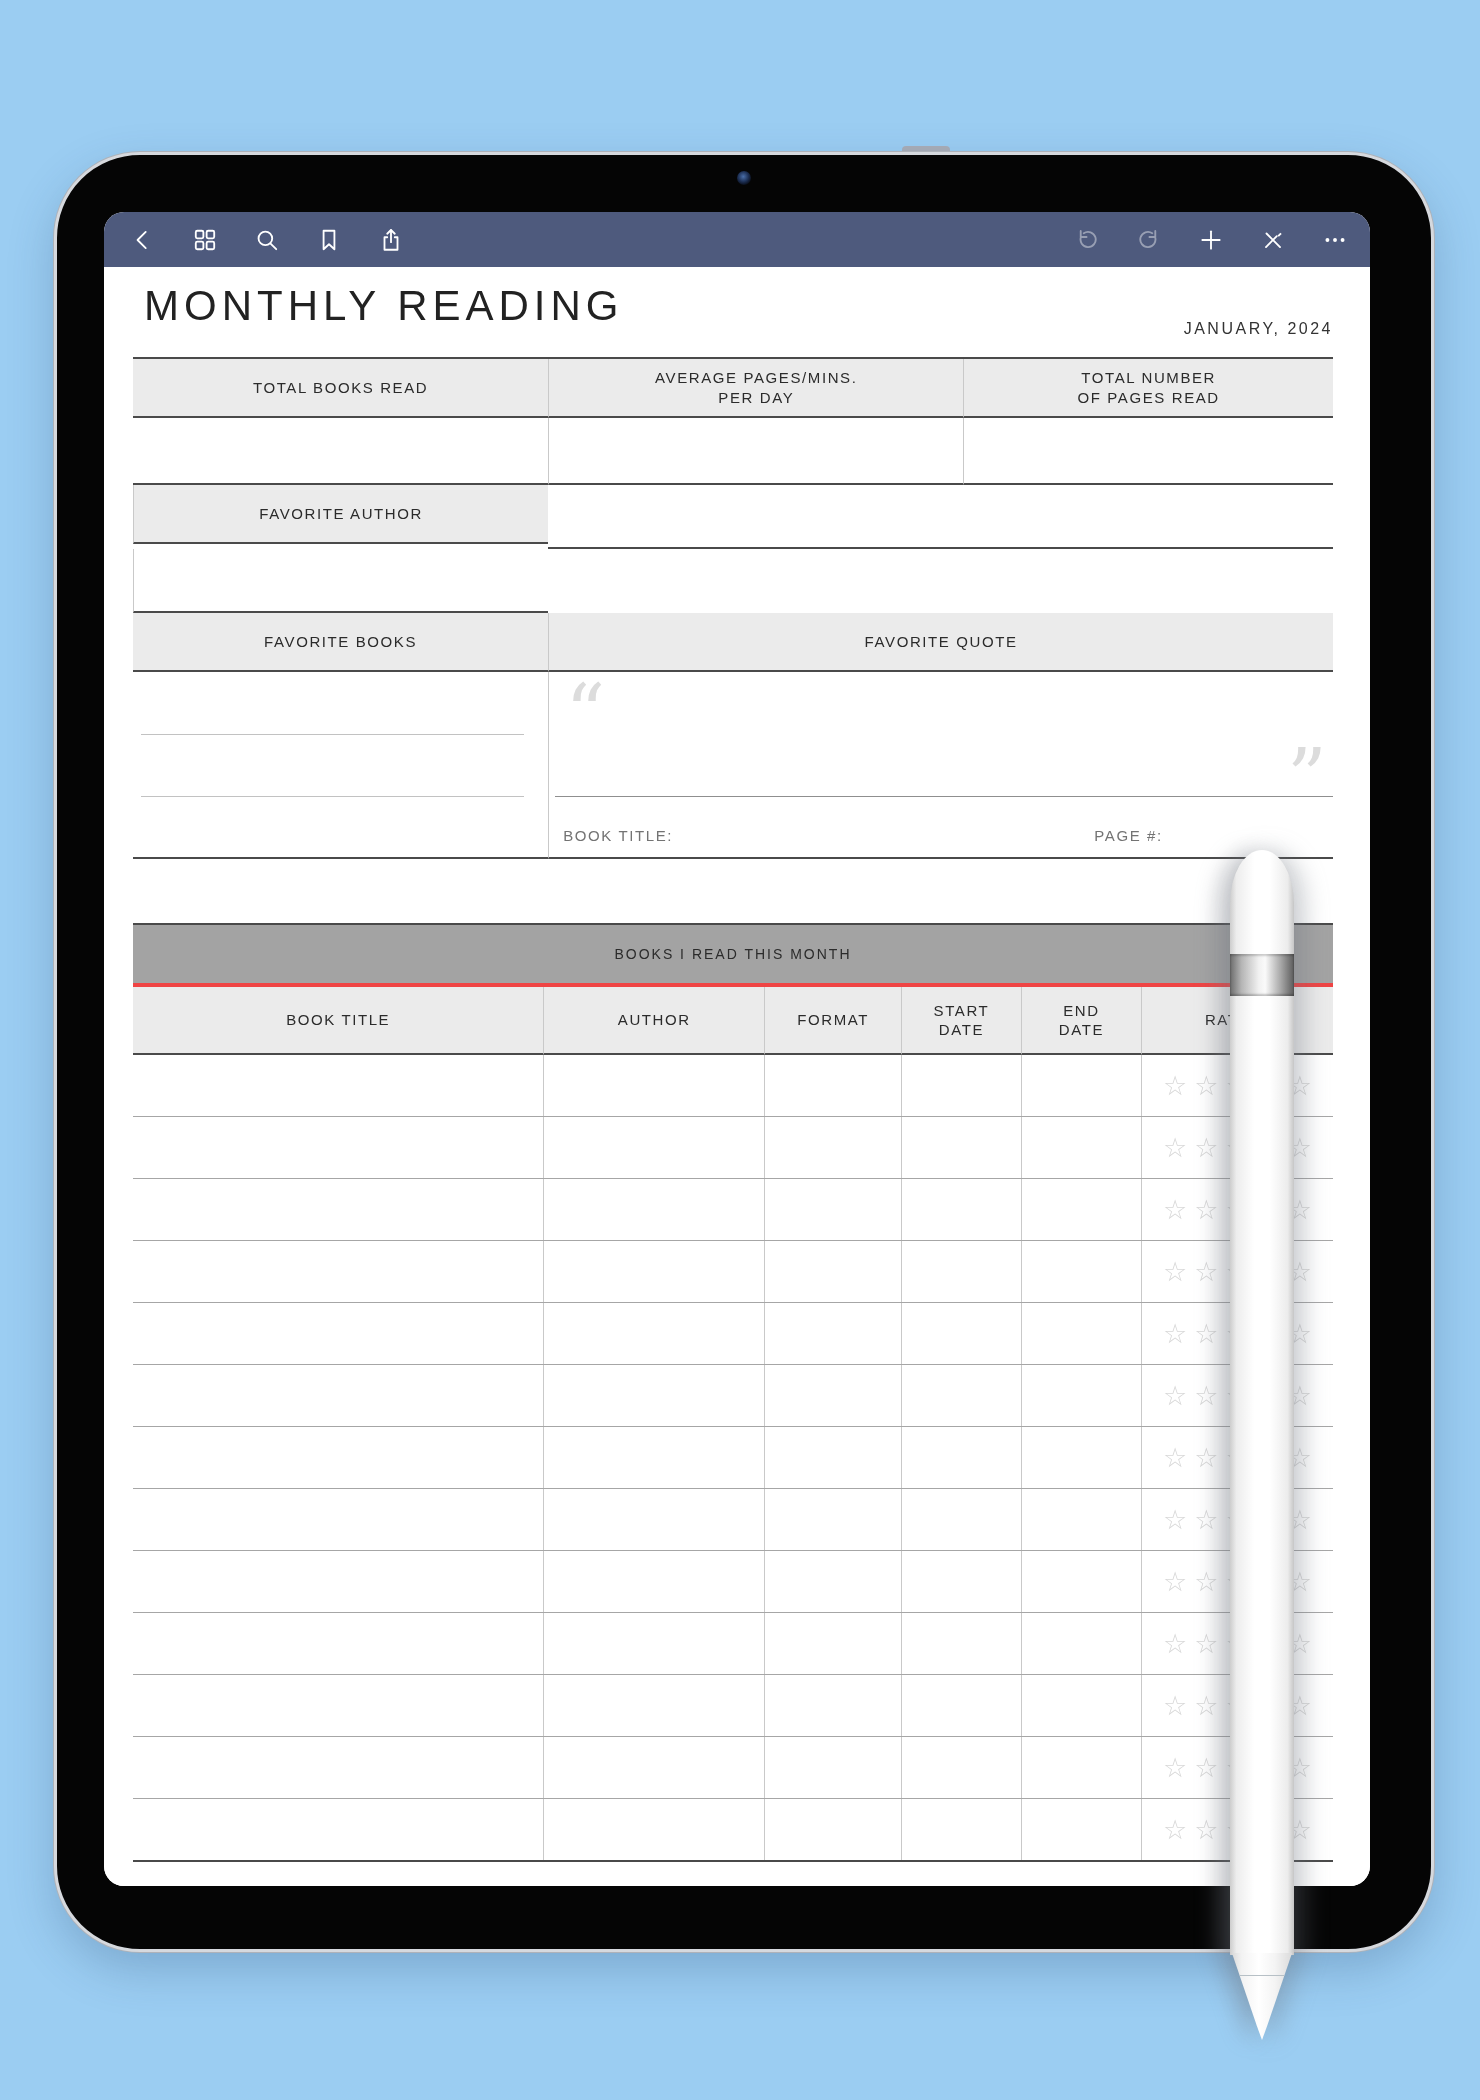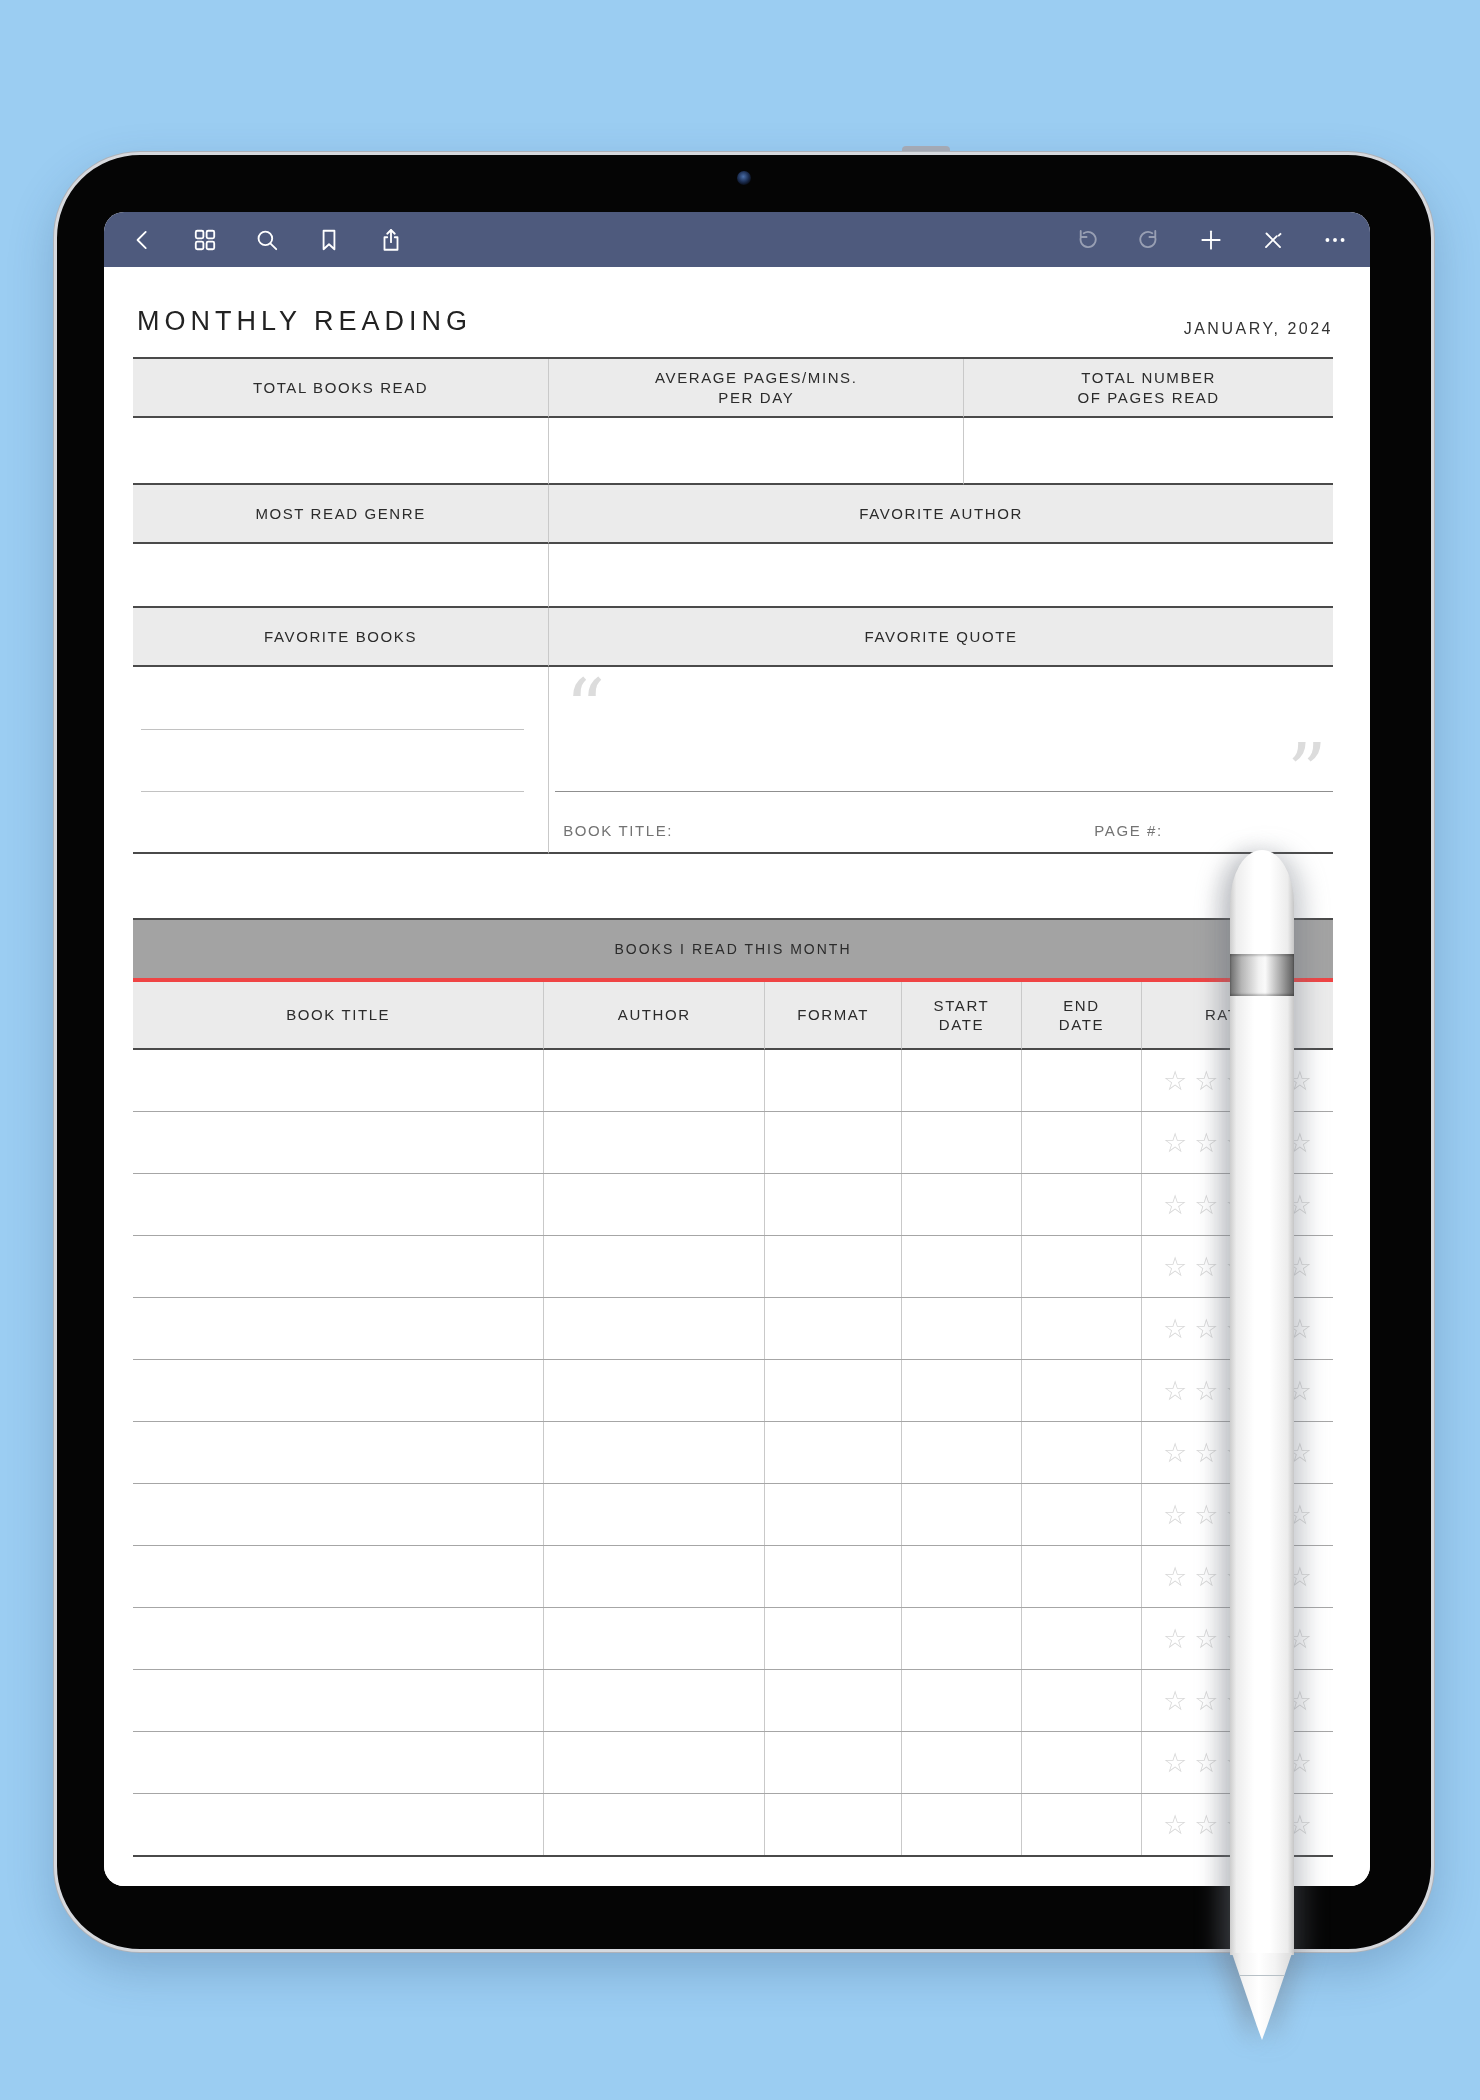--- a/index.html
+++ b/index.html
@@ -27,21 +27,21 @@
   .tbtn svg{width:26px;height:26px;stroke:#ffffff;fill:none;stroke-width:1.7;
             stroke-linecap:round;stroke-linejoin:round;}
   .tbtn.dim svg{opacity:.42;}
   .tbtn svg .fillw{fill:#ffffff;stroke:none;}
 
   
   .page{position:relative;width:100%;height:1619px;background:#fff;
         padding:30px 37px 0 29px;box-sizing:border-box;color:#2d2d2d;}
   .title-row{display:flex;align-items:flex-end;justify-content:space-between;
              margin:0 0 16px 0;height:44px;}
-  h1{margin:4px;font-size:27px;font-weight:400;letter-spacing:5px;color:#222;}
+  h1{margin:11px;font-size:42px;font-weight:400;letter-spacing:5px;color:#222;}
   .date{font-size:16px;letter-spacing:2.5px;color:#333;padding-bottom:3px;}
 
   
   .sec{display:grid;}
   .sec1{grid-template-columns:34.6% 34.6% 30.8%;border-top:2px solid #4a4a4a;}
   .sec2{grid-template-columns:34.6% 65.4%;}
   .hcell{background:#ebebeb;border-bottom:2px solid #4a4a4a;display:flex;align-items:center;
          justify-content:center;text-align:center;font-size:15px;letter-spacing:1.6px;
          color:#2b2b2b;white-space:pre-line;line-height:1.3;}
   .ecell{background:#fff;border-bottom:2px solid #4a4a4a;}
@@ -186,21 +186,20 @@
           <div class="hcell h57 vline">AVERAGE PAGES/MINS.
 PER DAY</div>
           <div class="hcell h57 vline">TOTAL NUMBER
 OF PAGES READ</div>
           <div class="ecell h65"></div>
           <div class="ecell h65 vline"></div>
           <div class="ecell h65 vline"></div>
         </div>
 
         <div class="sec sec2">
-          <div class="hcell h57">MOST READ GENRE</div>
           <div class="hcell h57 vline">FAVORITE AUTHOR</div>
           <div class="ecell h62e"></div>
           <div class="ecell h62e vline"></div>
         </div>
 
         <div class="sec sec2">
           <div class="hcell h57">FAVORITE BOOKS</div>
           <div class="hcell h57 vline">FAVORITE QUOTE</div>
           <div class="fav-books-cell">
             <div class="wline l1"></div>

